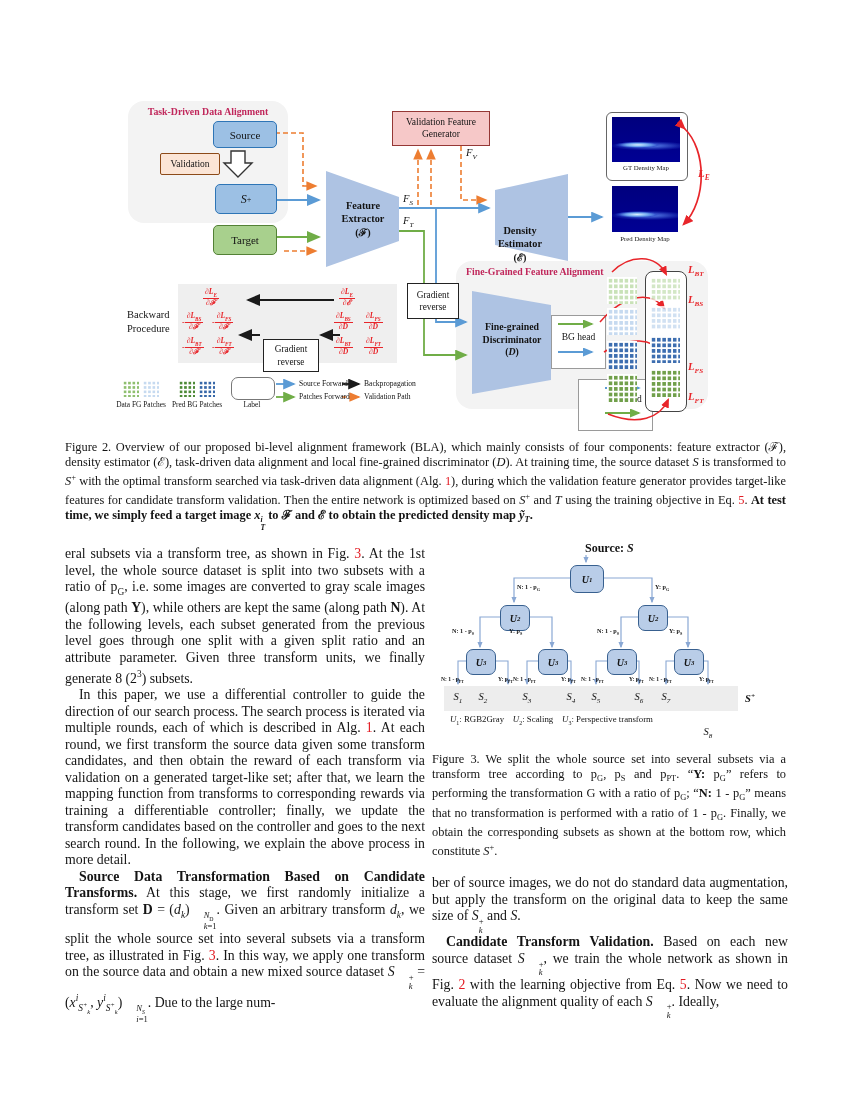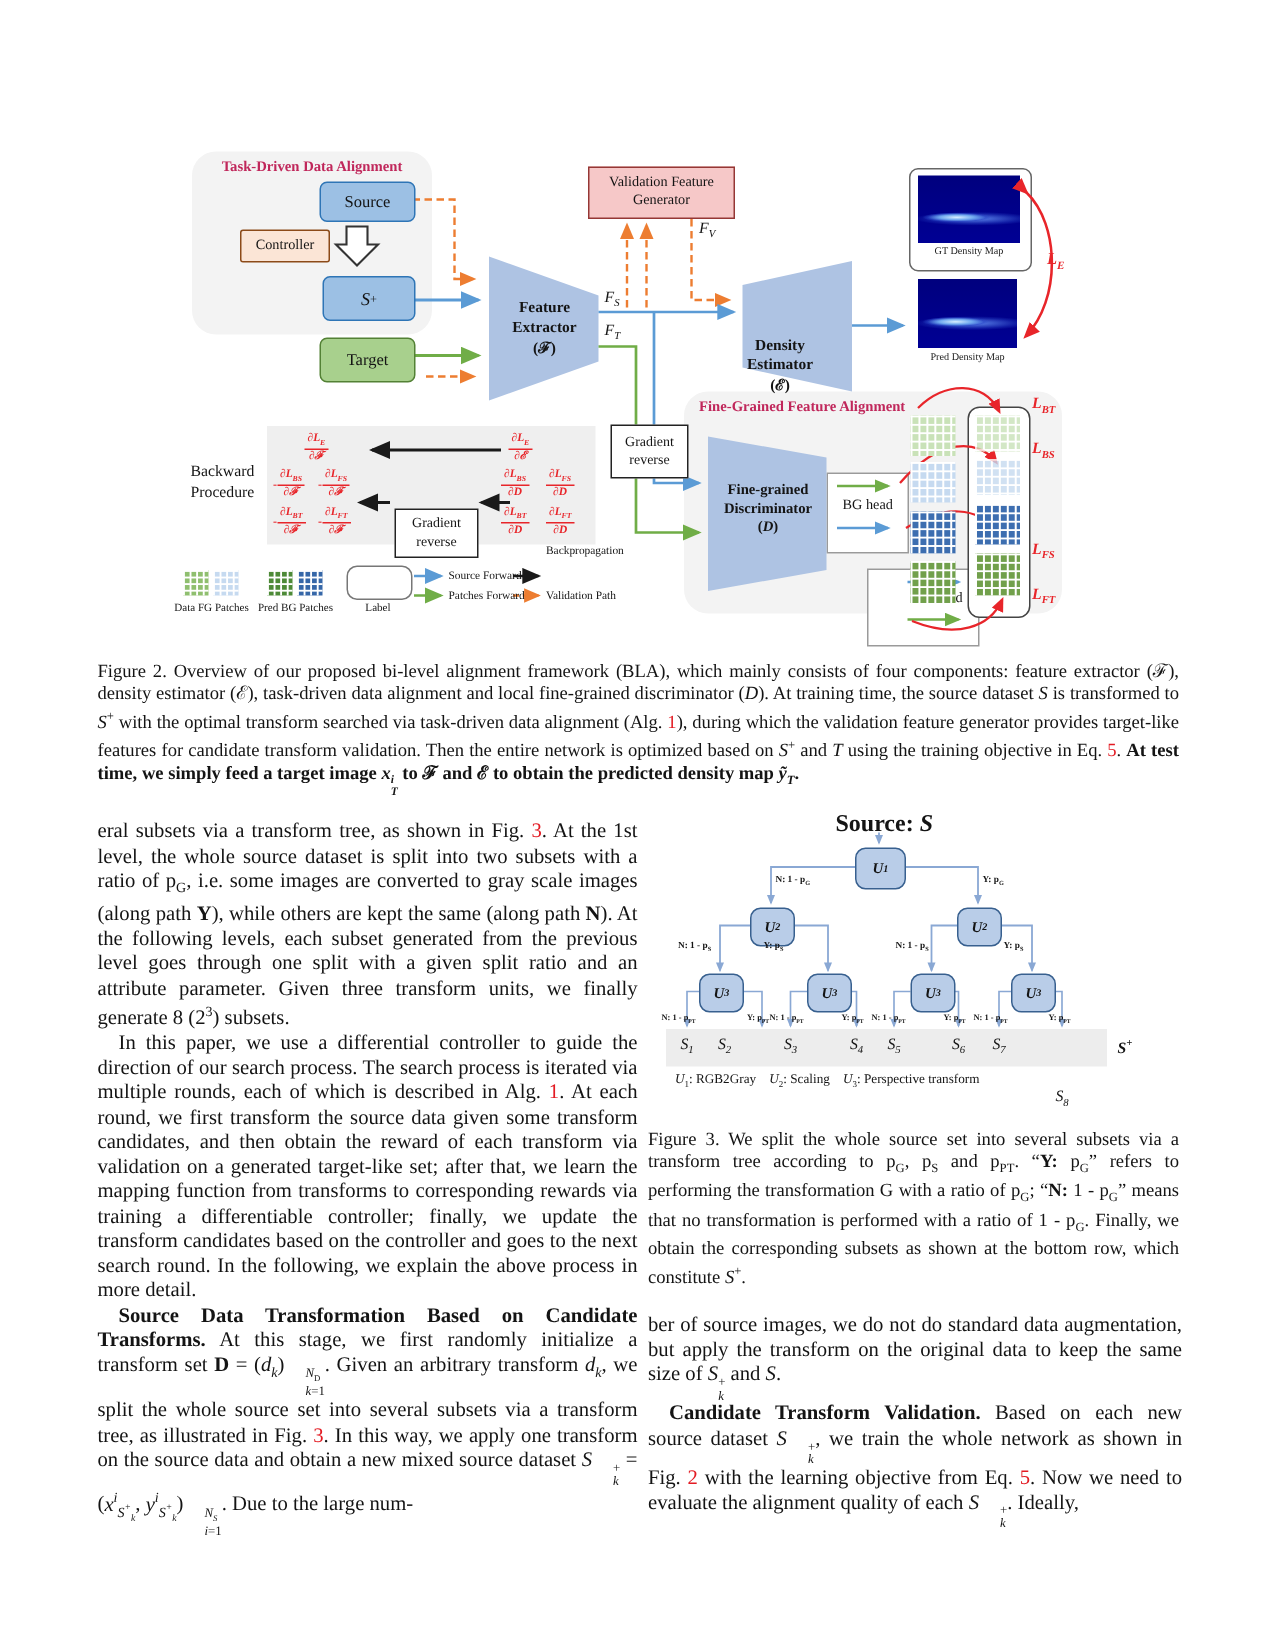--- a/index.html
+++ b/index.html
@@ -160,21 +160,21 @@
     <line x1="342" y1="384" x2="359" y2="384" stroke="#1a1a1a" stroke-width="1.8" marker-end="url(#mK)"></line>
     <line x1="342" y1="397" x2="359" y2="397" stroke="#ed7d31" stroke-width="1.6" stroke-dasharray="4 2.5" marker-end="url(#mO)"></line>
   </svg>
 
   <svg class="abs" style="left:222px;top:150px;" width="32" height="30">
     <path d="M9,1 L23,1 L23,13 L30,13 L16,27 L2,13 L9,13 Z" fill="#ffffff" stroke="#333" stroke-width="1.4"></path>
   </svg>
 
   <div class="abs rose" style="left:130px;top:106px;width:156px;text-align:center;font-size:9.8px;white-space:nowrap;">Task-Driven Data Alignment</div>
   <div class="abs blue-box boxlab" style="left:213px;top:121px;width:62px;height:25px;">Source</div>
-  <div class="abs peach-box boxlab" style="left:160px;top:153px;width:58px;height:20px;">Controller</div>
+  <div class="abs peach-box boxlab" style="left:160px;top:153px;width:58px;height:20px;">Validation</div>
   <div class="abs blue-box boxlab" style="left:215px;top:184px;width:60px;height:28px;font-size:12px;">
       <i>S</i>
       <sup>+</sup>
     </div>
   <div class="abs green-box boxlab" style="left:213px;top:225px;width:62px;height:28px;">Target</div>
 
   <div class="abs trap-lab" style="left:327px;top:199px;width:72px;">Feature<br>Extractor<br>(ℱ)</div>
   <div class="abs pink-box boxlab" style="left:392px;top:111px;width:96px;height:33px;">Validation Feature<br>Generator</div>
   <div class="abs ital" style="left:466px;top:147px;"><i>F<sub>V</sub></i></div>
   <div class="abs ital" style="left:403px;top:193px;"><i>F<sub>S</sub></i></div>
@@ -261,21 +261,21 @@
 
   <div class="abs grid sm g-mg" style="left:122px;top:380px;width:17px;height:17px;"></div>
   <div class="abs grid sm g-lb" style="left:142px;top:380px;width:17px;height:17px;"></div>
   <div class="abs leg-lab" style="left:112px;top:400px;width:58px;">Data FG Patches</div>
   <div class="abs grid sm g-bg2" style="left:178px;top:380px;width:17px;height:17px;"></div>
   <div class="abs grid sm g-bb2" style="left:198px;top:380px;width:17px;height:17px;"></div>
   <div class="abs leg-lab" style="left:168px;top:400px;width:58px;">Pred BG Patches</div>
   <div class="abs" style="left:231px;top:377px;width:42px;height:21px;background:#fff;border:1px solid #777;border-radius:7px;"></div>
   <div class="abs leg-lab" style="left:231px;top:400px;width:42px;">Label</div>
   <div class="abs leg-txt" style="left:299px;top:379px;">Source Forward</div>
-  <div class="abs leg-txt" style="left:364px;top:362px;">Backpropagation</div>
+  <div class="abs leg-txt" style="left:364px;top:379px;">Backpropagation</div>
   <div class="abs leg-txt" style="left:299px;top:392px;">Patches Forward</div>
   <div class="abs leg-txt" style="left:364px;top:392px;">Validation Path</div>
 
   <div class="abs cap" style="left:65px;top:440px;width:721px;">Figure 2.  Overview of our proposed bi-level alignment framework (BLA), which mainly consists of four components: feature extractor (ℱ), density estimator (ℰ), task-driven data alignment and local fine-grained discriminator (<i>D</i>).  At training time, the source dataset <i>S</i> is transformed to <i>S</i><sup>+</sup> with the optimal transform searched via task-driven data alignment (Alg. <span class="ref">1</span>), during which the validation feature generator provides target-like features for candidate transform validation.  Then the entire network is optimized based on <i>S</i><sup>+</sup> and <i>T</i> using the training objective in Eq. <span class="ref">5</span>. <b>At test time, we simply feed a target image <i>x</i><span class="stk">
           <span><i>i</i></span>
           <span><i>T</i></span>
         </span> to ℱ and ℰ to obtain the predicted density map <i>ỹ<sub>T</sub></i>.</b></div>
 
   <div class="abs body-text" style="left:65px;top:546px;width:360px;">
     <p>eral subsets via a transform tree, as shown in Fig. <span class="ref">3</span>.  At the 1st level, the whole source dataset is split into two subsets with a ratio of p<sub>G</sub>, i.e.  some images are converted to gray scale images (along path <b>Y</b>), while others are kept the same (along path <b>N</b>).  At the following levels, each subset generated from the previous level goes through one split with a given split ratio and an attribute parameter.  Given three transform units, we finally generate 8 (2<sup>3</sup>) subsets.</p>
@@ -309,21 +309,21 @@
     <path d="M466,661 L458,661 L458,684" fill="none" stroke="#8aa8d4" stroke-width="1.1" marker-end="url(#mT)"></path>
     <path d="M494,661 L508,661 L508,684" fill="none" stroke="#8aa8d4" stroke-width="1.1" marker-end="url(#mT)"></path>
     <path d="M538,661 L527,661 L527,684" fill="none" stroke="#8aa8d4" stroke-width="1.1" marker-end="url(#mT)"></path>
     <path d="M566,661 L571,661 L571,684" fill="none" stroke="#8aa8d4" stroke-width="1.1" marker-end="url(#mT)"></path>
     <path d="M607,661 L596,661 L596,684" fill="none" stroke="#8aa8d4" stroke-width="1.1" marker-end="url(#mT)"></path>
     <path d="M635,661 L639,661 L639,684" fill="none" stroke="#8aa8d4" stroke-width="1.1" marker-end="url(#mT)"></path>
     <path d="M674,661 L666,661 L666,684" fill="none" stroke="#8aa8d4" stroke-width="1.1" marker-end="url(#mT)"></path>
     <path d="M702,661 L708,661 L708,684" fill="none" stroke="#8aa8d4" stroke-width="1.1" marker-end="url(#mT)"></path>
   </svg>
 
-  <div class="abs" style="left:552px;top:541px;width:70px;text-align:right;font-size:16px;font-weight:bold;">Source: <b><i>S</i></b></div>
+  <div class="abs" style="left:585px;top:541px;width:70px;text-align:left;font-size:12px;font-weight:bold;">Source: <b><i>S</i></b></div>
   <div class="abs tnode" style="left:570px;top:565px;width:32px;height:26px;">U<sub>1</sub></div>
   <div class="abs tnode" style="left:500px;top:605px;width:28px;height:24px;">U<sub>2</sub></div>
   <div class="abs tnode" style="left:638px;top:605px;width:28px;height:24px;">U<sub>2</sub></div>
   <div class="abs tnode" style="left:466px;top:649px;width:28px;height:24px;">U<sub>3</sub></div>
   <div class="abs tnode" style="left:538px;top:649px;width:28px;height:24px;">U<sub>3</sub></div>
   <div class="abs tnode" style="left:607px;top:649px;width:28px;height:24px;">U<sub>3</sub></div>
   <div class="abs tnode" style="left:674px;top:649px;width:28px;height:24px;">U<sub>3</sub></div>
 
   <div class="abs tbranch" style="left:517px;top:583px;"><b>N:</b> 1 - p<sub>G</sub></div>
   <div class="abs tbranch" style="left:655px;top:583px;"><b>Y:</b> p<sub>G</sub></div>

